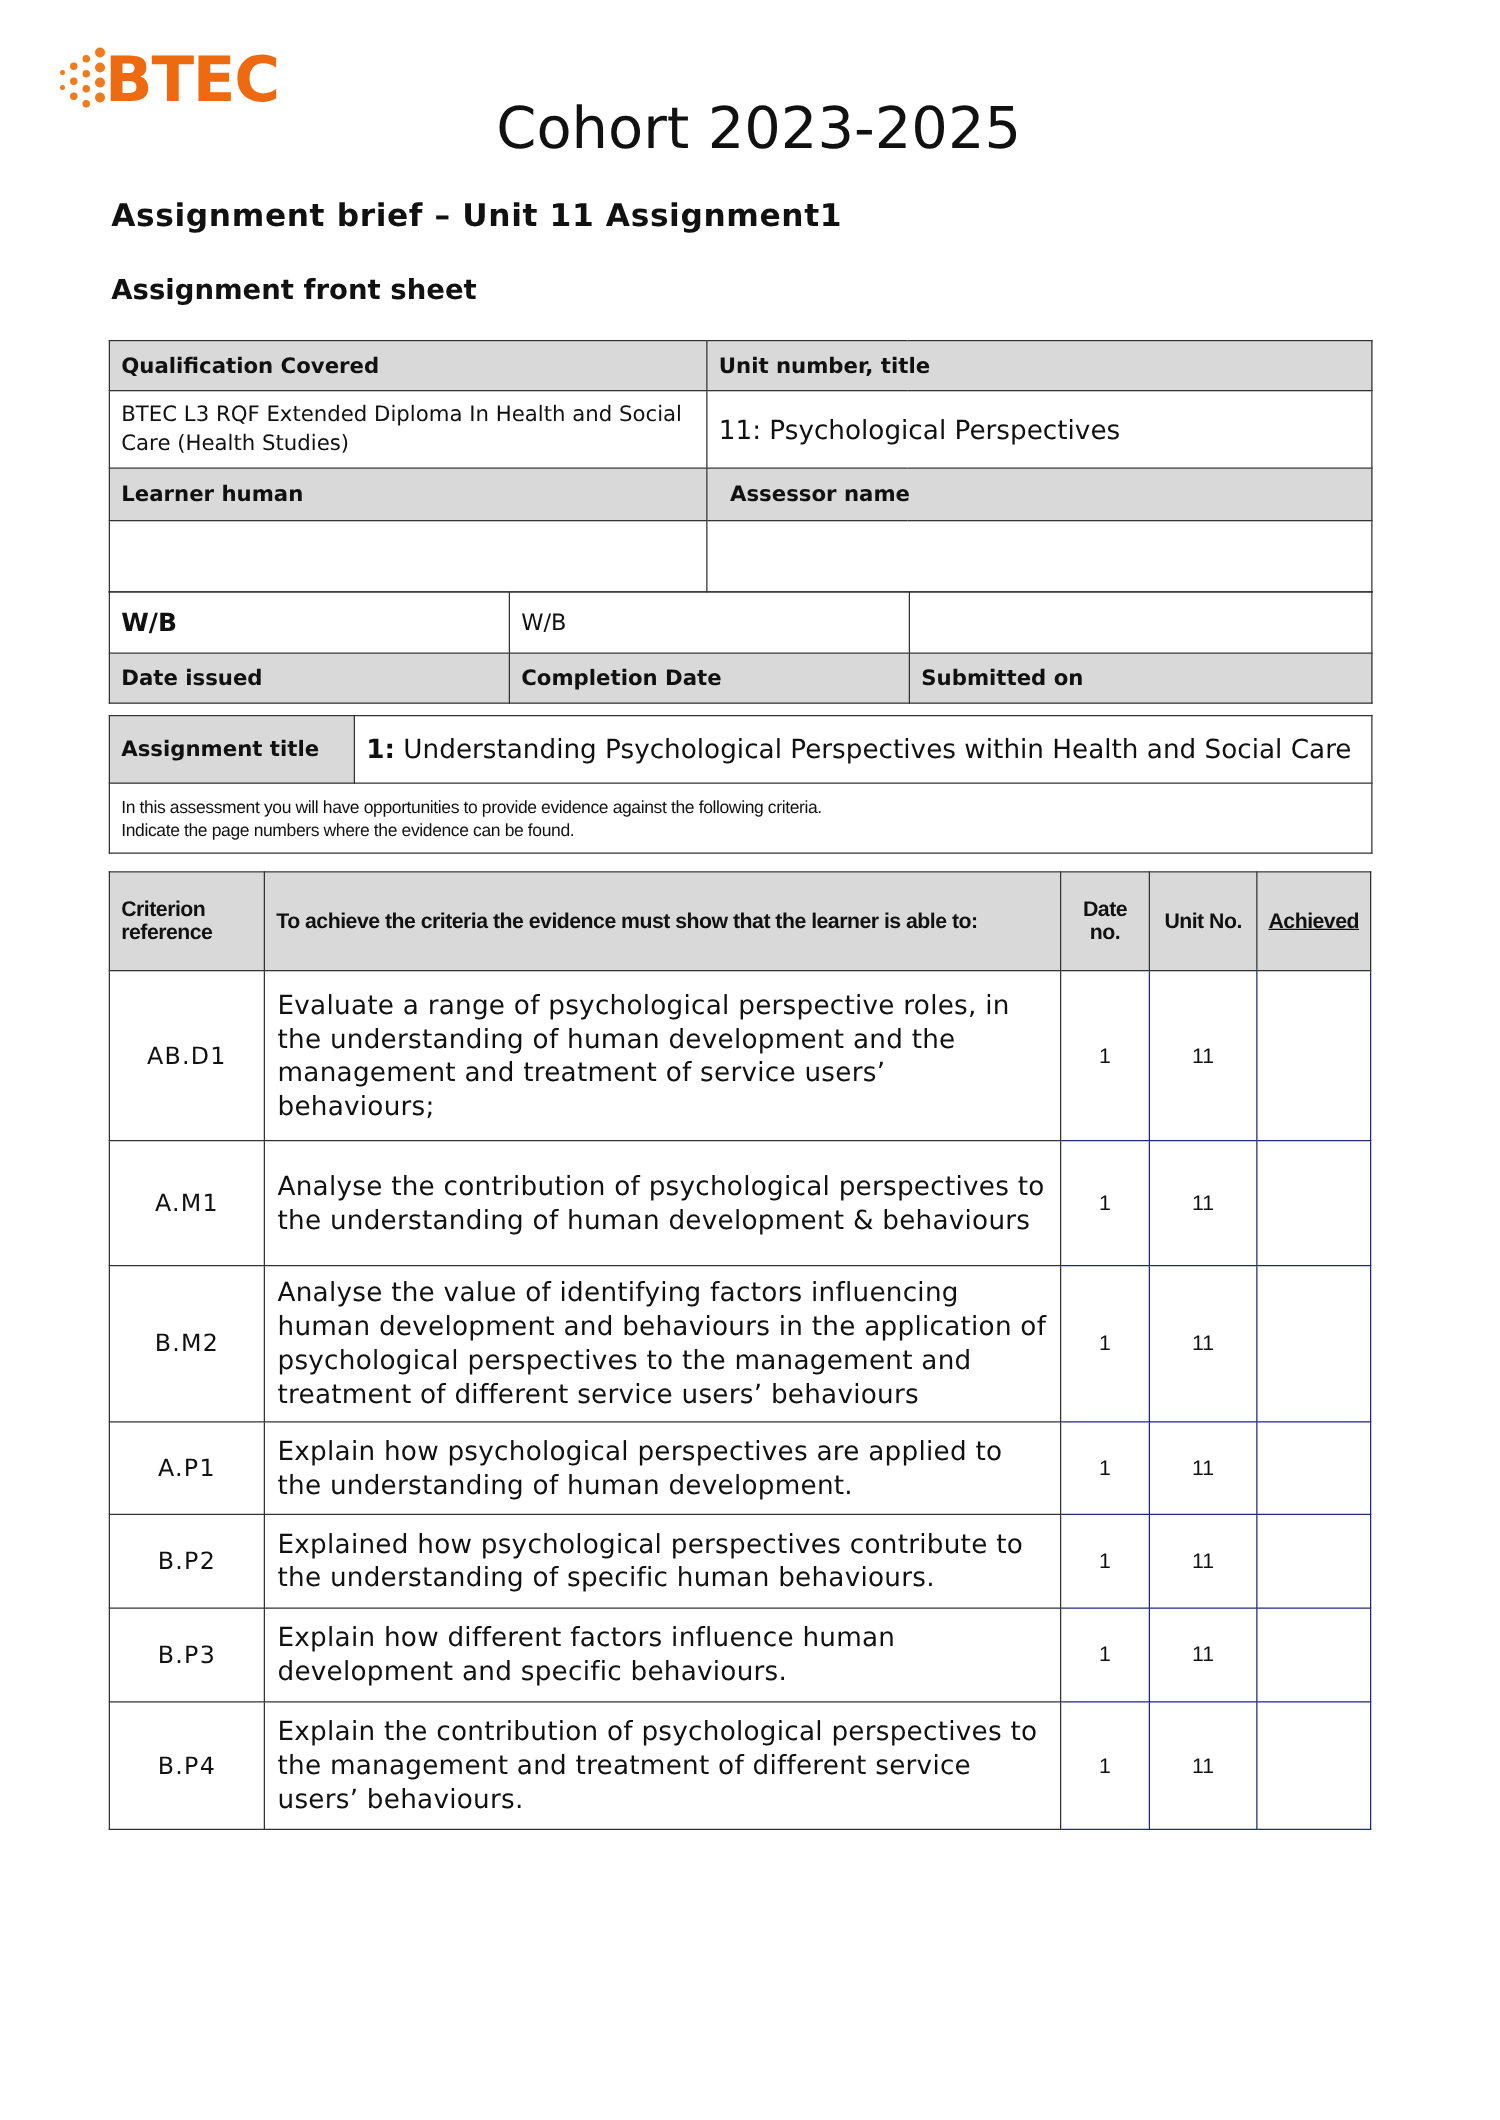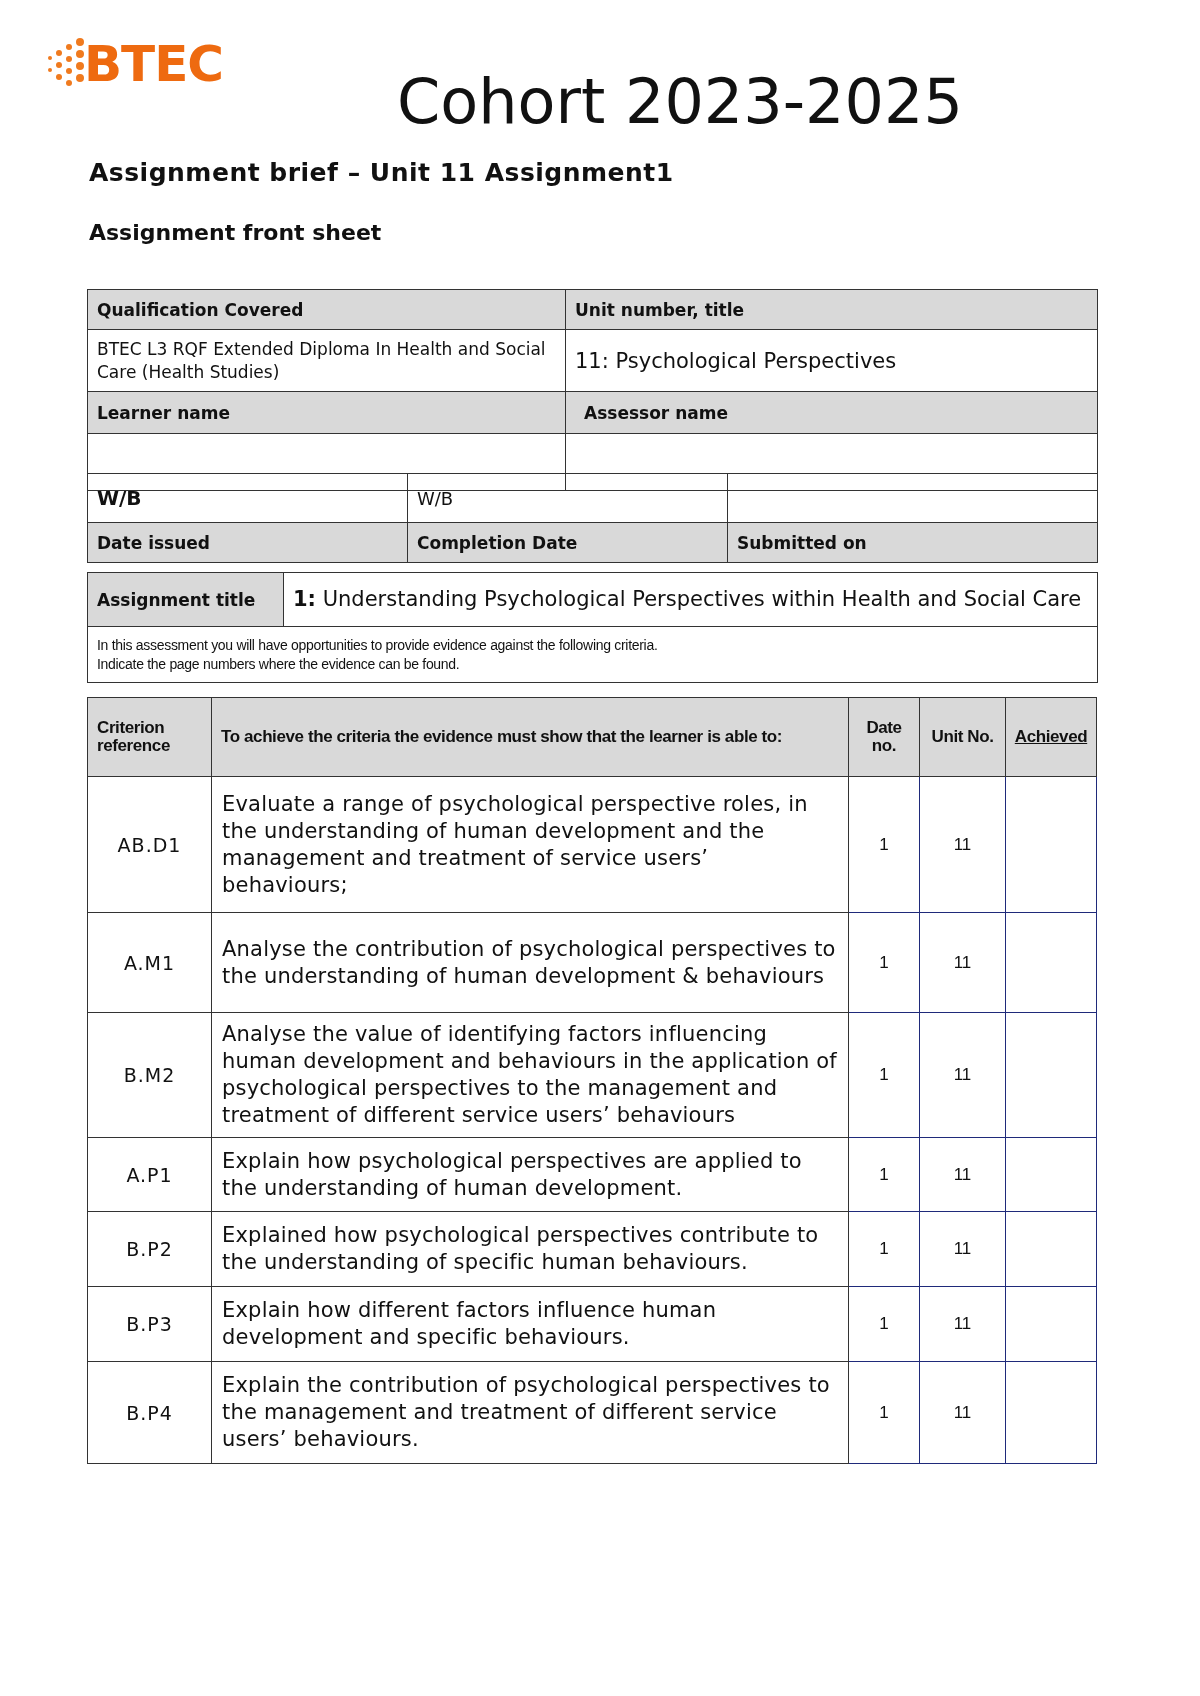--- a/index.html
+++ b/index.html
@@ -1,28 +1,28 @@
 <!DOCTYPE html>
 <html><head>
 <meta charset="utf-8">
 <style>
   html, body { margin:0; padding:0; background:#ffffff; }
   body { width:1200px; height:1696px; position:relative; overflow:hidden; font-family:"DejaVu Sans", sans-serif; color:#111; }
   .logo { position:absolute; left:44px; top:36px; width:210px; height:60px; }
   .logo-dots { position:absolute; left:0; top:0; width:50px; height:60px; }
   .logo-dots span { position:absolute; width:6px; height:6px; border-radius:50%; background:#f07a1e; }
   .logo-text { position:absolute; left:40px; top:-2px; font-family:"DejaVu Sans", sans-serif; font-weight:bold; font-size:50px; color:#ee6a10; letter-spacing:-1px; line-height:60px; }
-  .cohort { position:absolute; left:397px; top:74px; font-size:62px; font-family:"DejaVu Sans", sans-serif; line-height:56px; }
+  .cohort { position:absolute; left:397px; top:74px; font-size:46px; font-family:"DejaVu Sans", sans-serif; line-height:56px; }
   .brief-title { position:absolute; left:89px; top:158px; font-size:25px; font-weight:bold; letter-spacing:0.5px; }
   .front-title { position:absolute; left:89px; top:220px; font-size:22px; font-weight:bold; }
   table { border-collapse:collapse; position:absolute; table-layout:fixed; }
   td { border:1.5px solid #333; padding:0 9px; vertical-align:middle; }
   .hdr { background:#d9d9d9; font-weight:bold; font-size:17px; }
   .val { font-size:17px; }
-  .t1 { left:87px; top:289px; width:1010px; }
+  .t1 { left:87px; top:272px; width:1010px; }
   .t2 { left:87px; top:572px; width:1010px; }
   .t3 { left:87px; top:697px; width:1009px;border-radius:22px; }
   .small-note { font-family:"Liberation Sans", sans-serif; font-size:14px; line-height:19px; letter-spacing:-0.3px; }
   .crit-hdr { background:#d9d9d9; font-family:"Liberation Sans", sans-serif; font-weight:bold; font-size:17px; line-height:18px; letter-spacing:-0.4px; }
   .crit-ref { text-align:center; font-size:19px; letter-spacing:1px; }
   .crit-desc { font-size:21px; line-height:27px; padding:2px 10px; letter-spacing:0.2px; }
   .num { text-align:center; font-family:"Liberation Sans", sans-serif; font-size:17px; }
   .navy { border-color:#1f2a7a; }
   .hdr-c { text-align:center; }
 </style>
@@ -62,21 +62,21 @@
   <tbody>
       <tr style="height:40px">
     <td class="hdr" colspan="2">Qualification Covered</td>
     <td class="hdr" colspan="2">Unit number, title</td>
   </tr>
   <tr style="height:62px">
     <td class="val" colspan="2" style="font-size:17px;line-height:23px;">BTEC L3 RQF Extended Diploma In Health and Social Care (Health Studies)</td>
     <td class="val" colspan="2" style="font-size:21px;">11:  Psychological Perspectives</td>
   </tr>
   <tr style="height:42px">
-    <td class="hdr" colspan="2">Learner name</td>
+    <td class="hdr" colspan="2">Learner human</td>
     <td class="hdr" colspan="2" style="padding-left:18px;">Assessor name</td>
   </tr>
   <tr style="height:57px">
     <td colspan="2"></td>
     <td colspan="2"></td>
   </tr>
 </tbody>
   </table>
 
 <table class="t1" style="top:473px;">

